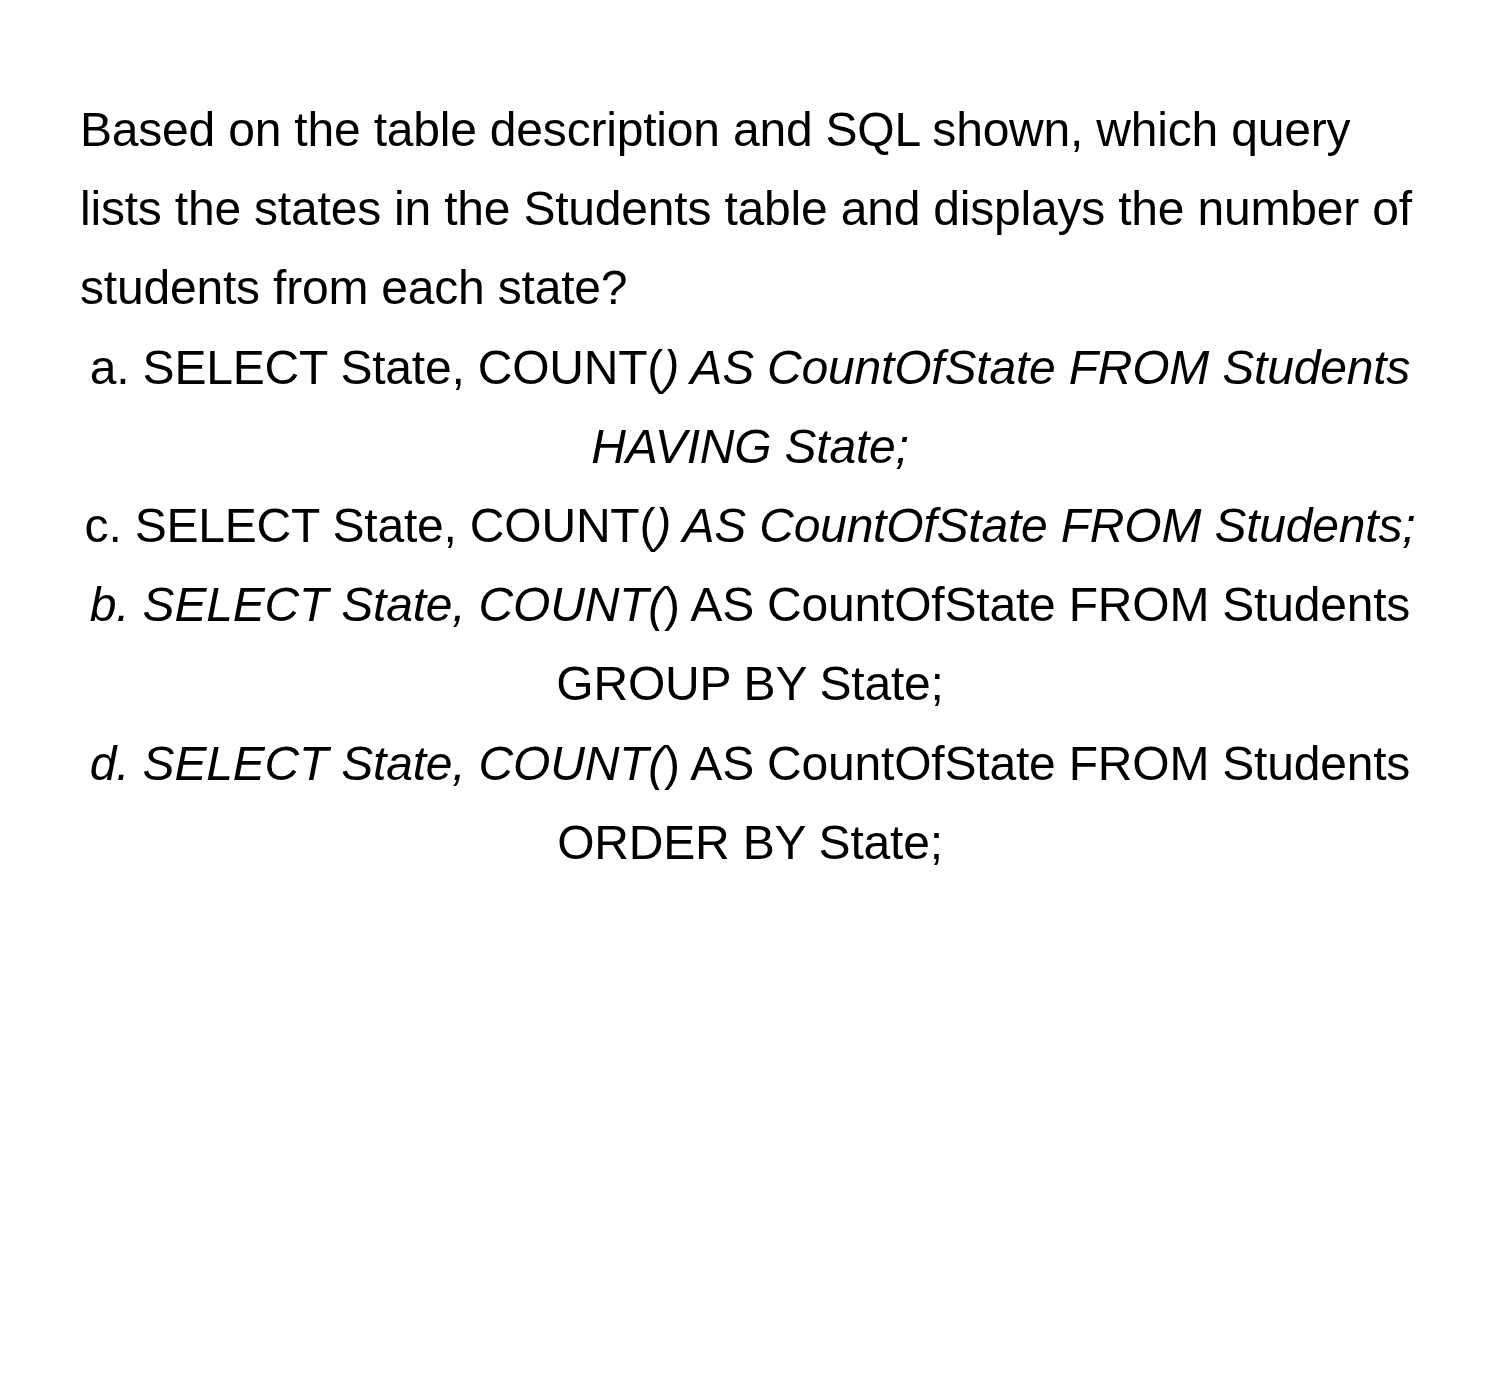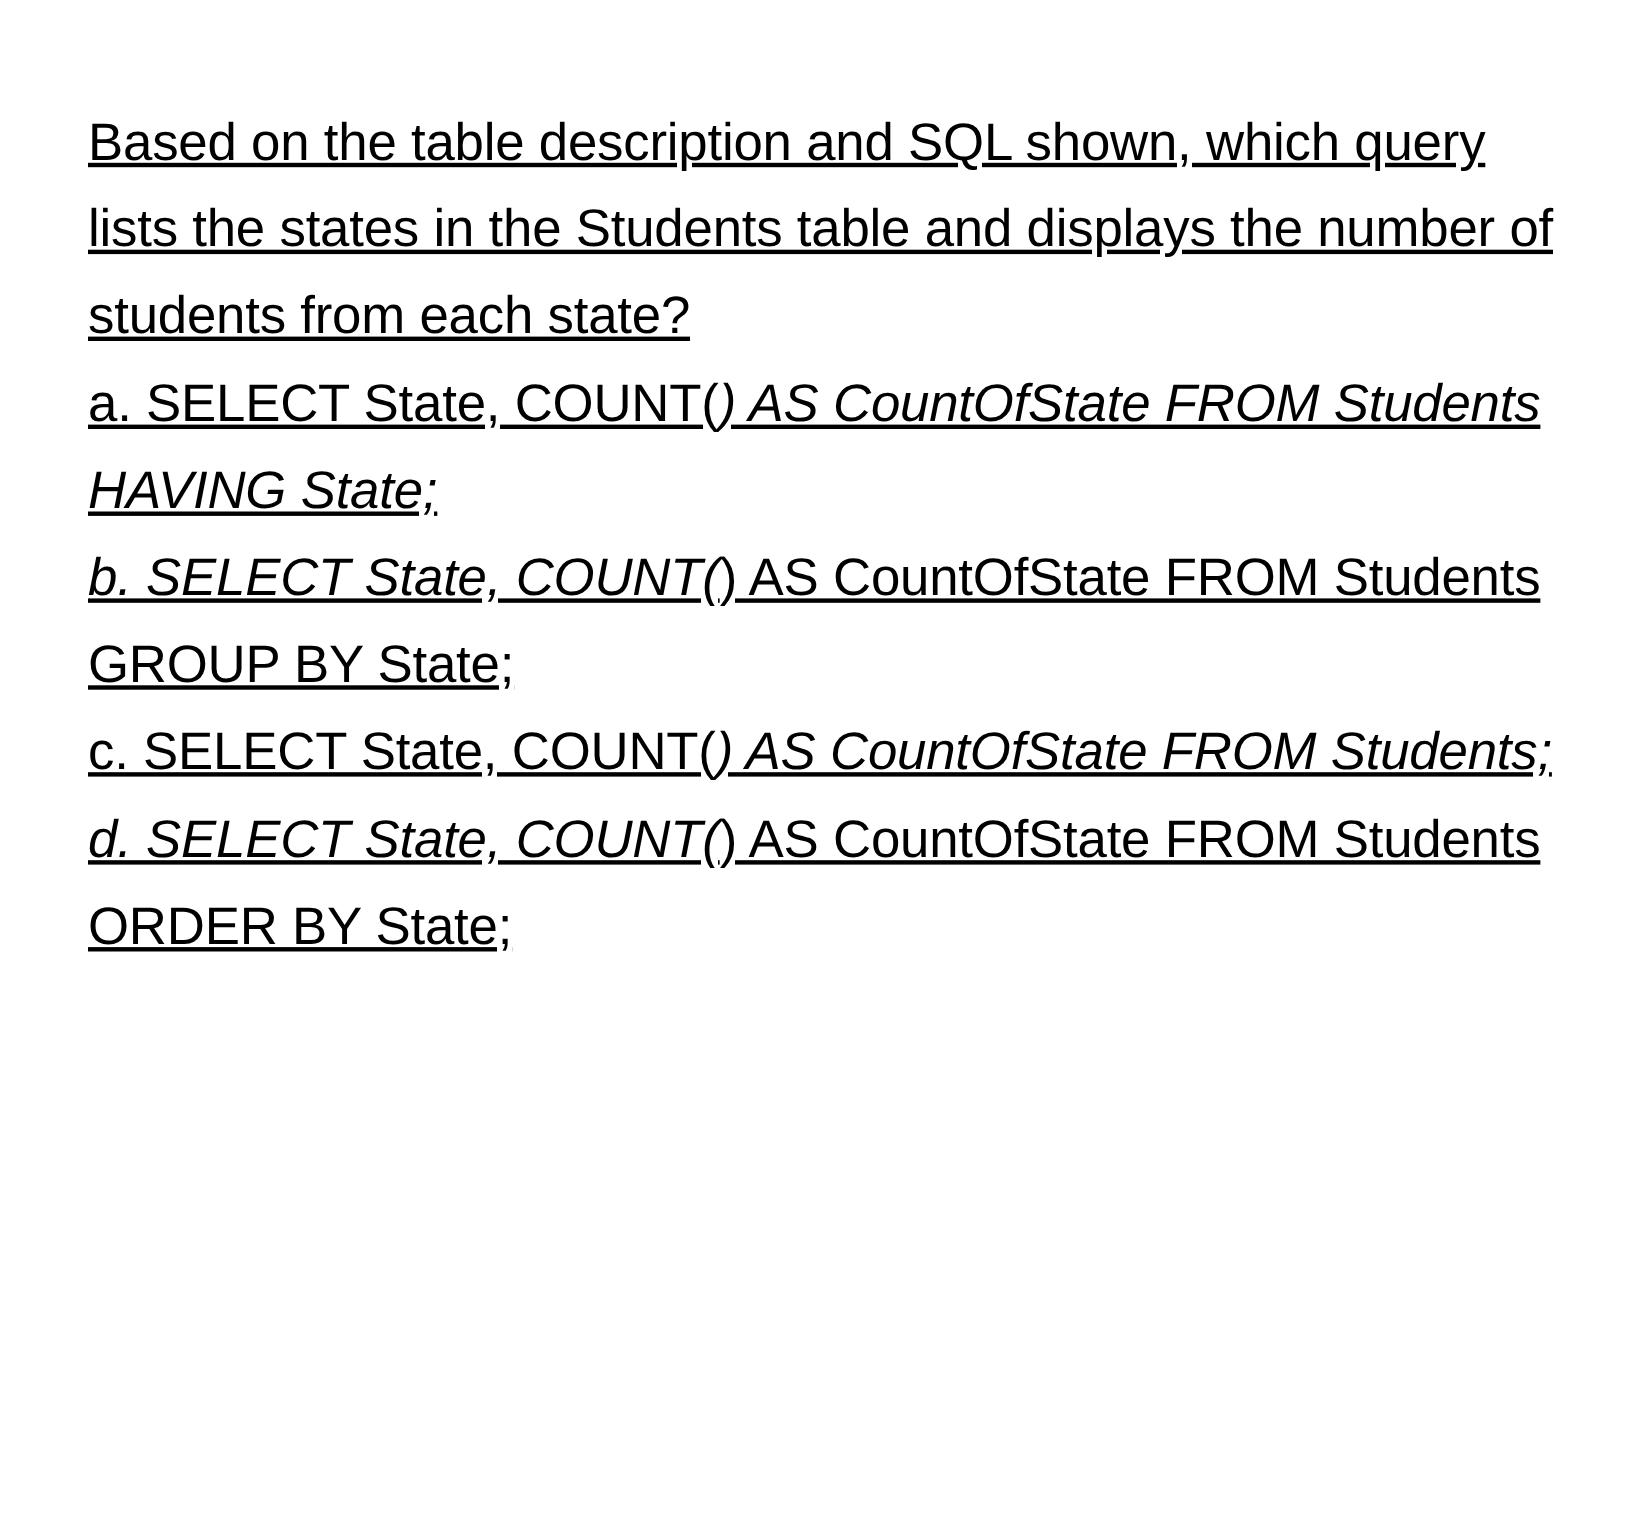--- a/index.html
+++ b/index.html
@@ -12,52 +12,52 @@
       height: 1392px;
       background: #ffffff;
       font-family: -apple-system, BlinkMacSystemFont, "Segoe UI", Helvetica, Arial, sans-serif;
     }
     .content {
       padding: 90px 80px 80px 80px;
       font-size: 48px;
       line-height: 1.65;
       color: #000000;
       letter-spacing: -0.2px;
-      text-decoration: underline;
     }
     .question-text {
       margin-bottom: 0;
     }
     .table-desc {
       margin-bottom: 0;
     }
     .option {
       margin-bottom: 0;
+      text-align: center;
     }
     .prefix {
       font-style: normal;
     }
     .italic {
       font-style: italic;
     }
   </style>
 </head>
 <body>
 
 <div class="content">
   <div class="question-text">Based on the table description and SQL shown, which query lists the states in the Students table and displays the number of students from each state?</div>
 
   <div class="option">
     <span class="prefix">a. SELECT State, COUNT(</span><span class="italic">) AS CountOfState FROM Students HAVING State;</span>
   </div>
 
   <div class="option">
-    <span class="italic">b. SELECT State, COUNT(</span><span class="prefix">) AS CountOfState FROM Students GROUP BY State;</span>
+    <span class="prefix">c. SELECT State, COUNT(</span><span class="italic">) AS CountOfState FROM Students;</span>
   </div>
 
   <div class="option">
-    <span class="prefix">c. SELECT State, COUNT(</span><span class="italic">) AS CountOfState FROM Students;</span>
+    <span class="italic">b. SELECT State, COUNT(</span><span class="prefix">) AS CountOfState FROM Students GROUP BY State;</span>
   </div>
 
   <div class="option">
     <span class="italic">d. SELECT State, COUNT(</span><span class="prefix">) AS CountOfState FROM Students ORDER BY State;</span>
   </div>
 </div>
 
 </body></html>

